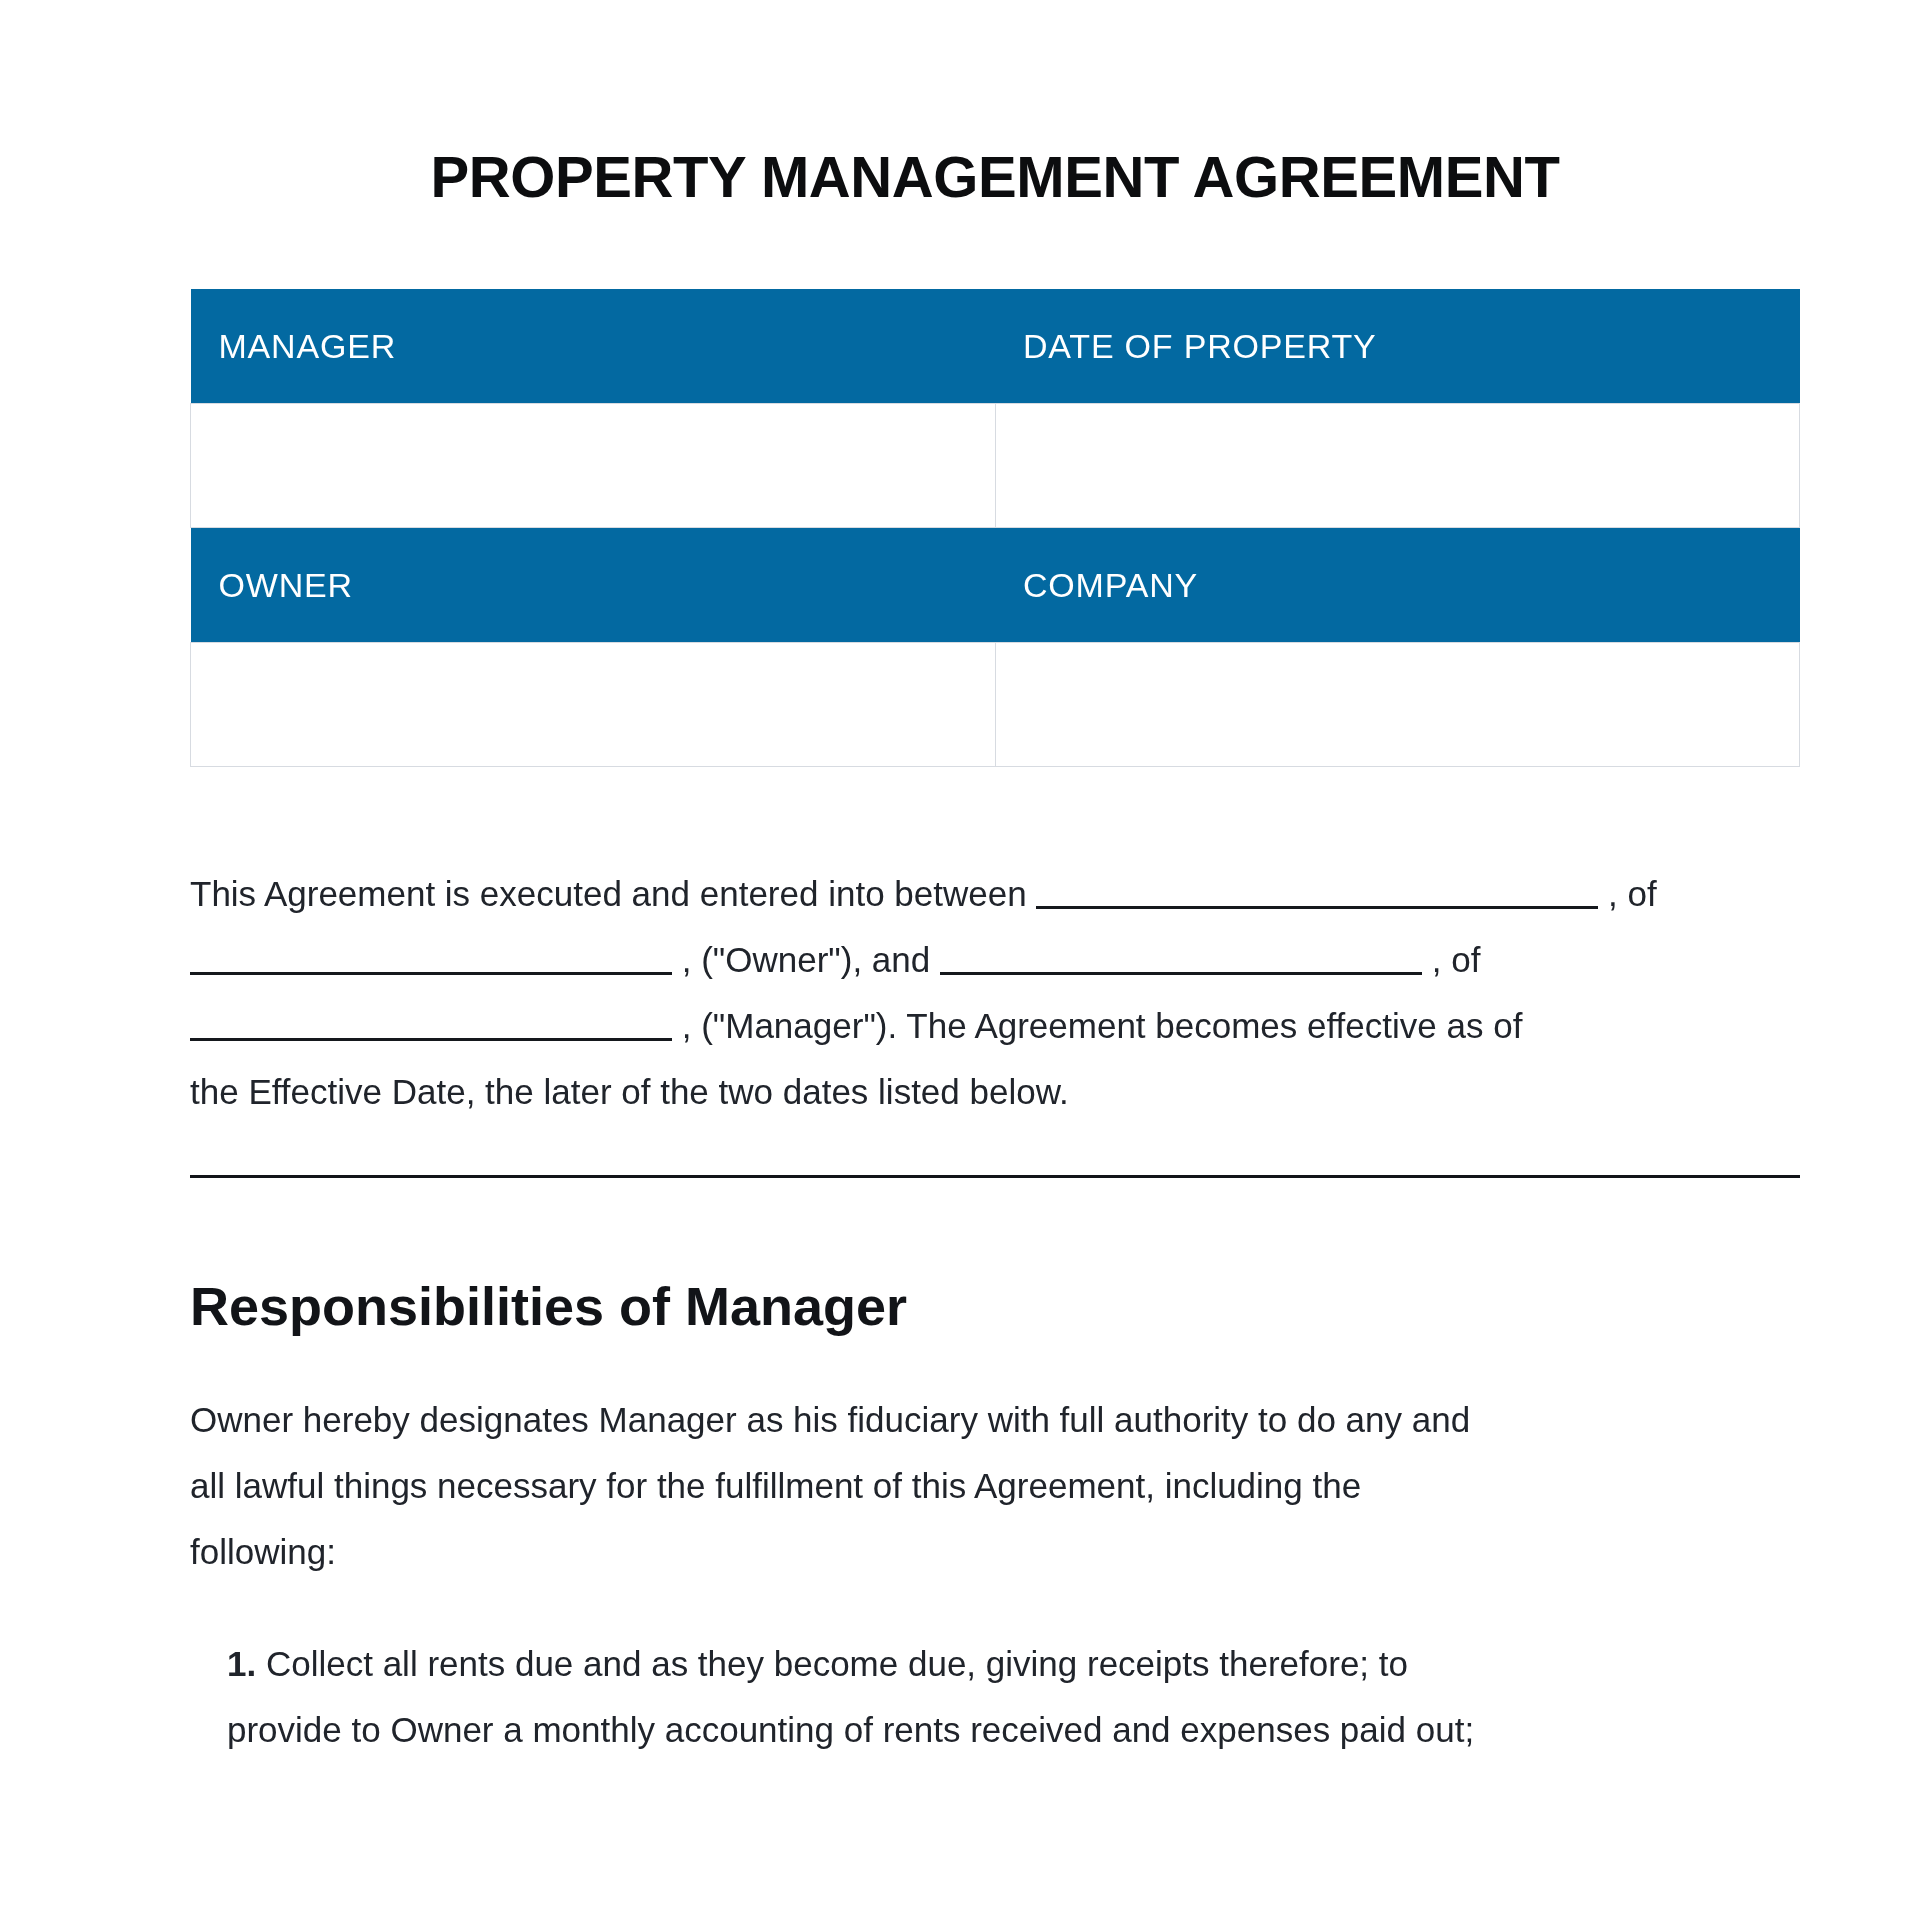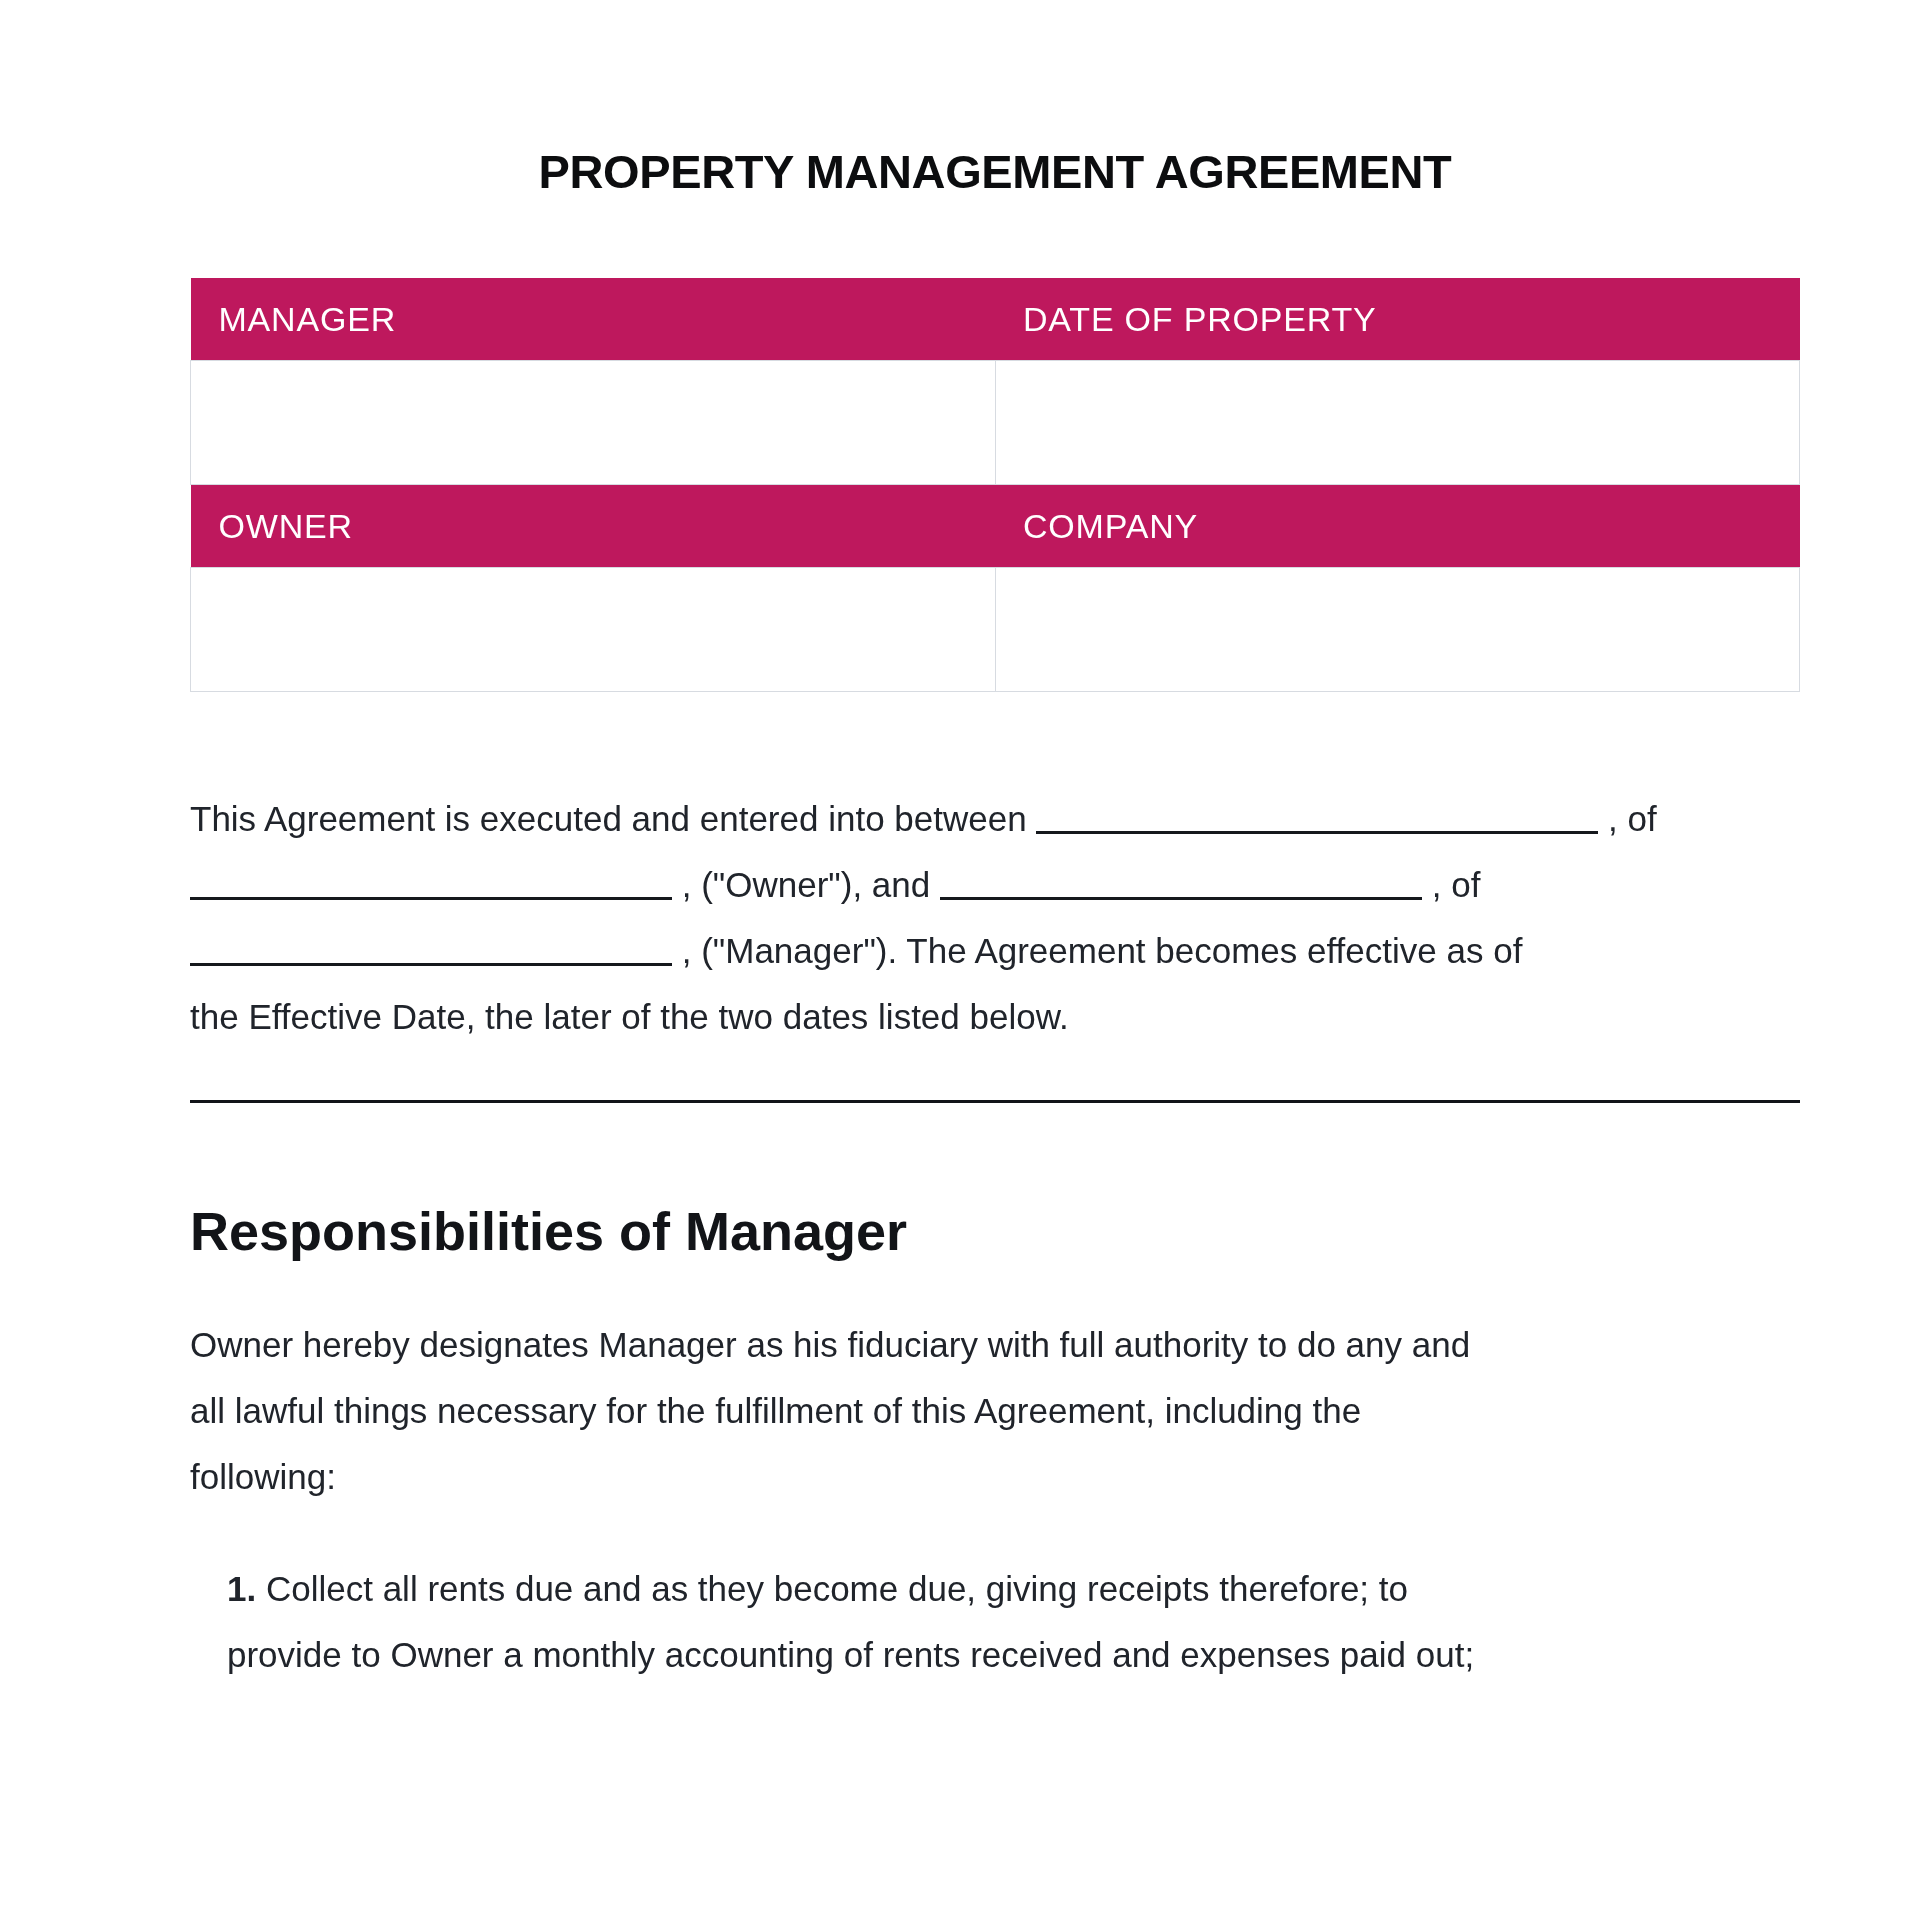--- a/index.html
+++ b/index.html
@@ -6,27 +6,27 @@
   body {
     width: 1990px; height: 2816px;
     font-family: "Liberation Sans", "DejaVu Sans", sans-serif;
     color: #20242b;
     -webkit-font-smoothing: antialiased;
   }
   .page { padding: 148px 190px 0 190px; }
 
   h1.doc-title {
     margin: 0 0 83px 0;
-    font-size: 47px; line-height: 1; font-weight: 700;
+    font-size: 58px; line-height: 1; font-weight: 700;
     text-align: center; color: #0c0d0f; letter-spacing: -0.4px;
   }
 
   table.info-table { width: 100%; border-collapse: collapse; }
   table.info-table th {
-    height: 82px; background: #be185d; color: #ffffff;
+    height: 114px; background: #0369a1; color: #ffffff;
     font-size: 34px; font-weight: 400; letter-spacing: 0.8px;
     text-align: left; vertical-align: middle; padding: 0 0 0 28px;
     border: none; width: 50%;
   }
   table.info-table td.blank-cell {
     height: 121px; background: #ffffff;
     border: 1.5px solid #d7dbe1;
   }
 
   .para { font-size: 35px; line-height: 66px; margin: 0; }

